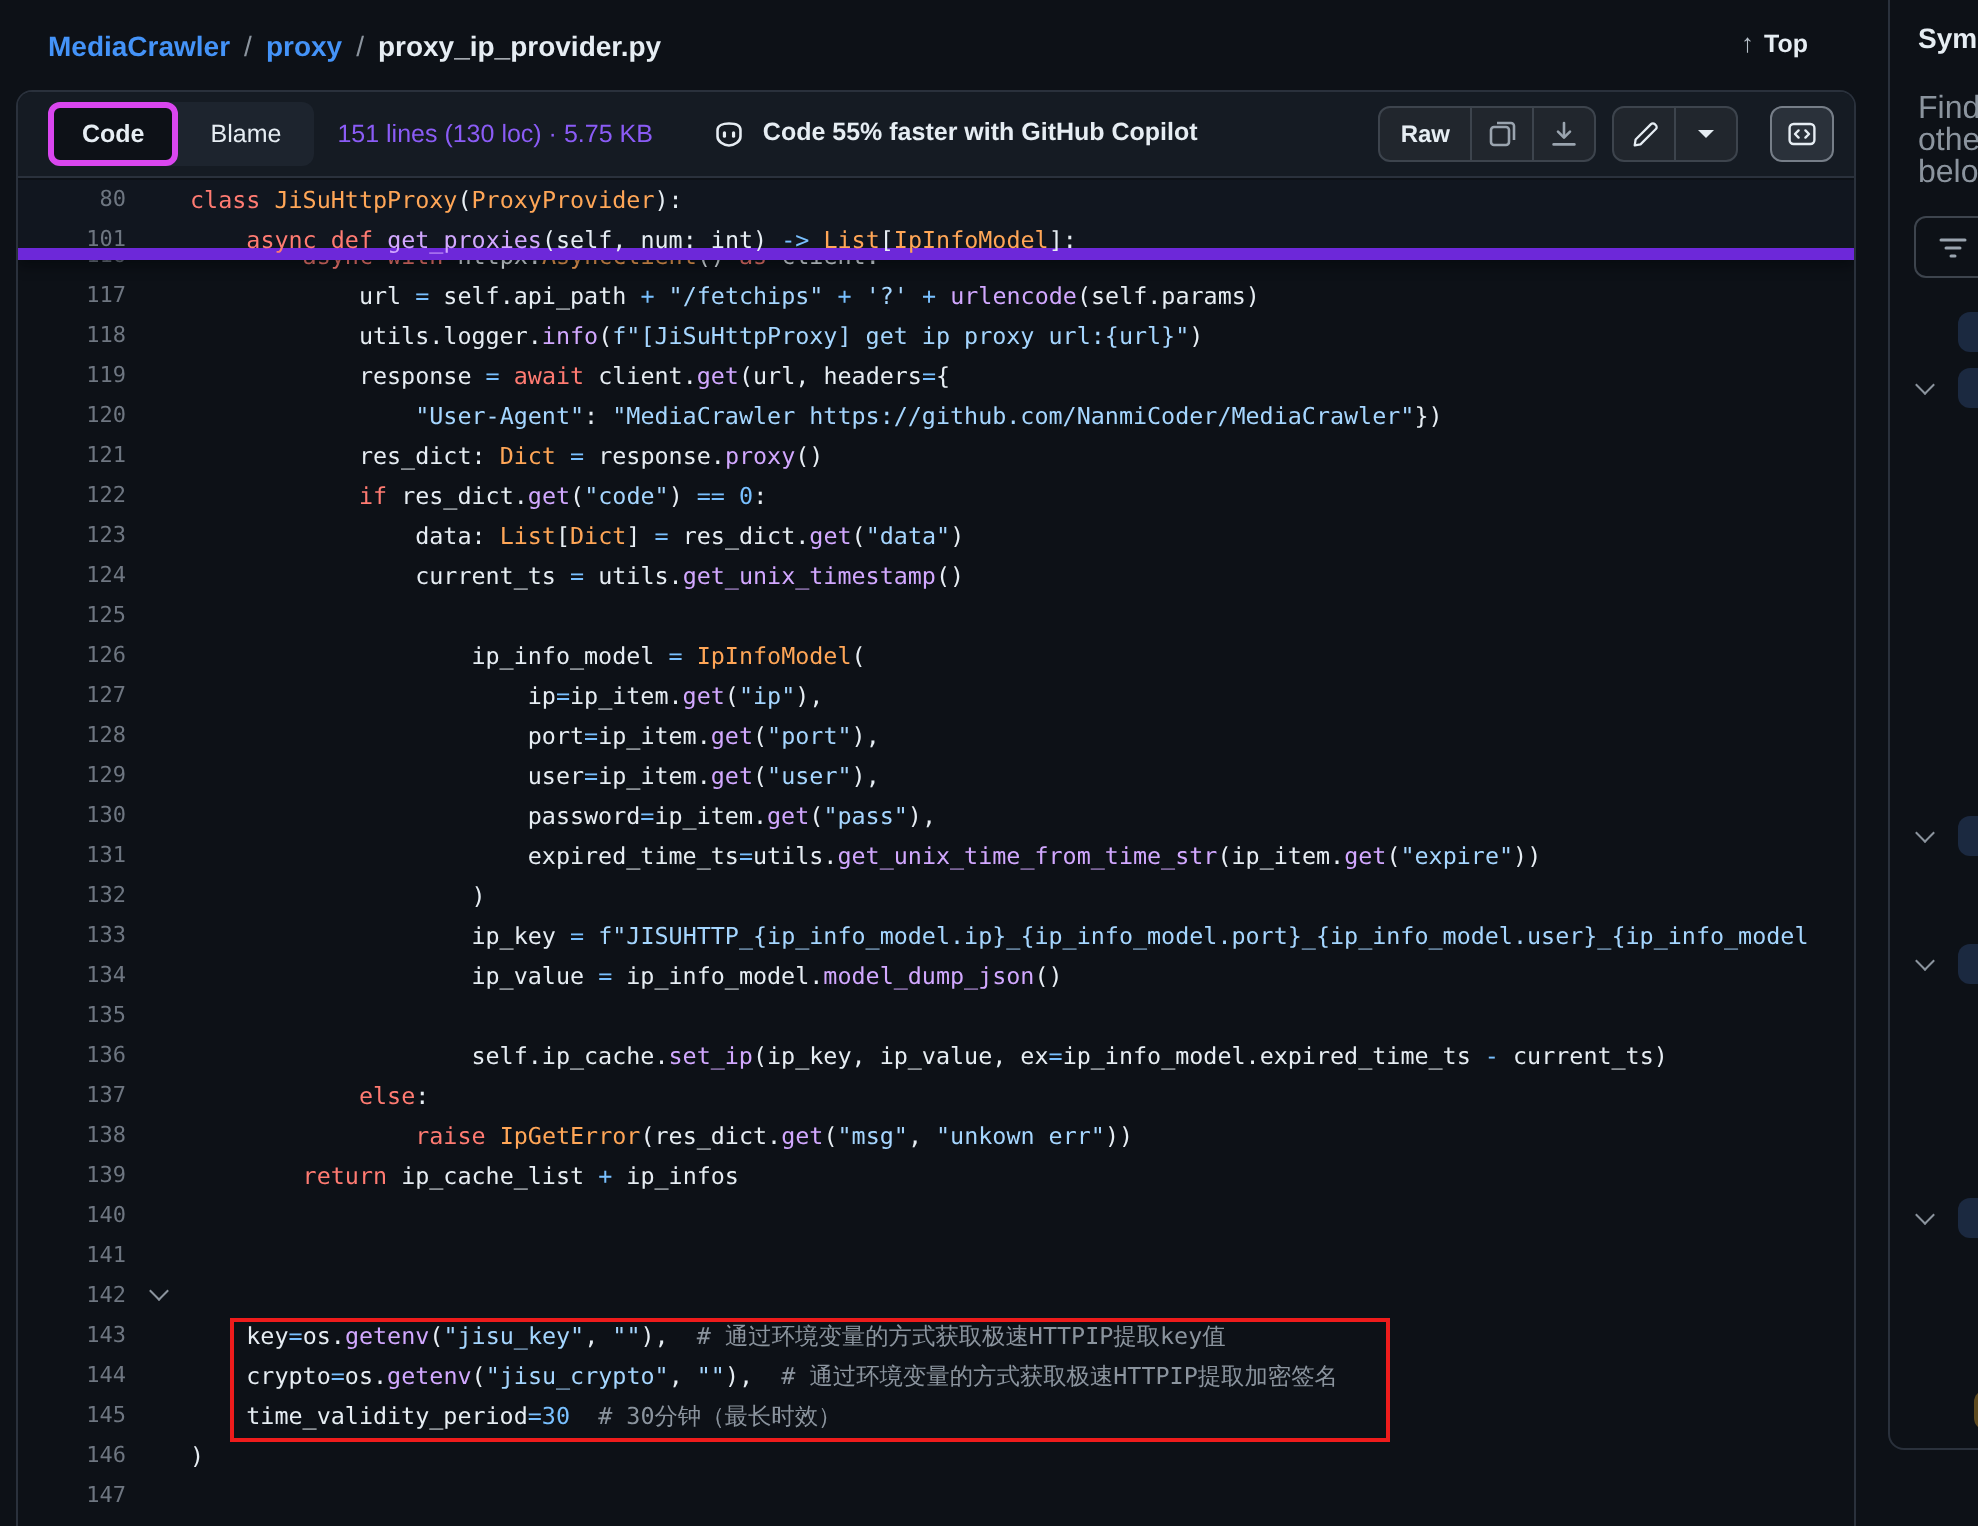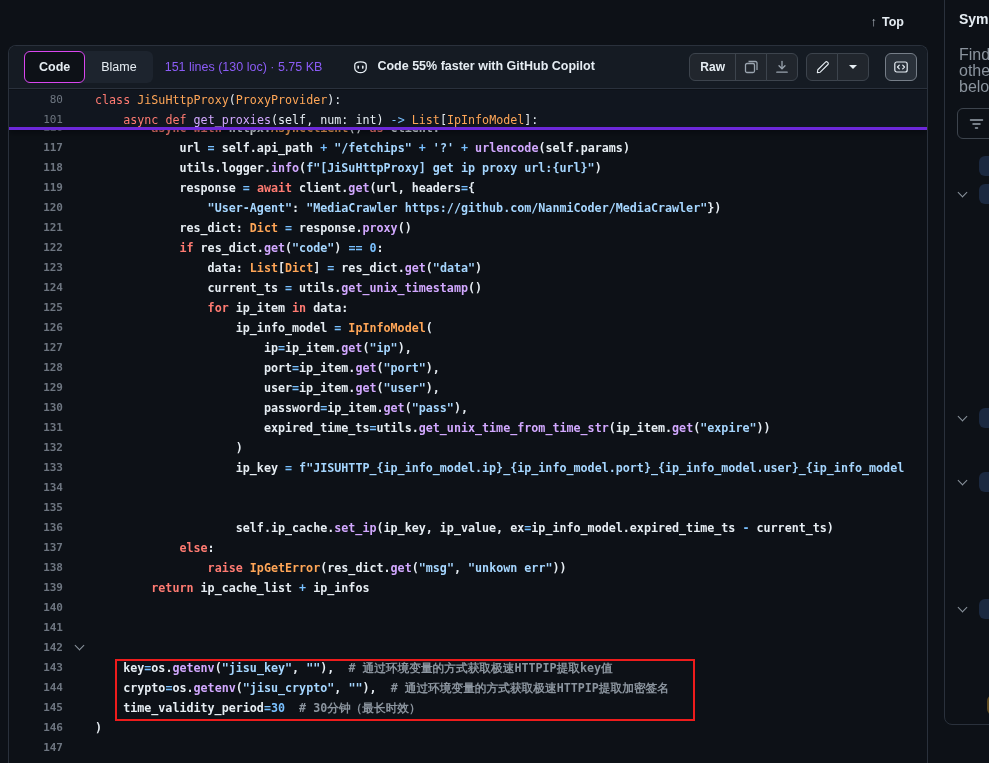--- a/index.html
+++ b/index.html
@@ -38,21 +38,21 @@
     display:flex; align-items:center; padding:0 10px 0 15px;
   }
   .seg-control{
     display:flex; background:#1d242e; border-radius:6px; height:32px; align-items:stretch;
   }
   .seg{
     border:none; background:transparent; color:#e6edf3; font:500 12.5px "Liberation Sans",sans-serif;
     padding:0 16px; border-radius:6px; cursor:pointer;
   }
   .seg.active{
-    background:#0d1117; border:1px solid #d946ef; font-weight:600; padding:0 14px;
+    background:#0d1117; border:3px solid #d946ef; font-weight:600; padding:0 14px;
   }
   .file-meta{ color:#8b5cf6; font-size:12.5px; margin-left:12px; white-space:nowrap; }
   .copilot{ display:flex; align-items:flex-start; gap:8px; margin-left:30px; font-size:12.5px; font-weight:600; white-space:nowrap; }
   .tb-right{ margin-left:auto; display:flex; align-items:center; }
   .btn-group{ display:flex; margin-left:8px; }
   .gbtn{
     height:28px; min-width:32px; background:#21262d; border:1px solid #3d444d;
     color:#e6edf3; font:600 12px "Liberation Sans",sans-serif;
     display:flex; align-items:center; justify-content:center; cursor:pointer; padding:0 10px;
   }
@@ -64,25 +64,25 @@
     margin-left:16px; width:32px; height:28px; background:#2a313a; border:1px solid #767e88;
     border-radius:6px; display:flex; align-items:center; justify-content:center; cursor:pointer;
   }
   .caret{ width:0; height:0; border-left:4px solid transparent; border-right:4px solid transparent; border-top:4px solid #e6edf3; }
 
   
   .code-area{
     position:absolute; top:44px; left:0; right:0; bottom:0; overflow:hidden;
     font-family:"DejaVu Sans Mono", monospace; font-size:11.7px; line-height:20px;
   }
-  .lines{ position:absolute; left:0; right:8px;font-weight:bold; }
+  .lines{ position:absolute; left:0; right:8px; }
   #code-lines{ top:28px; }
   #sticky{
     position:absolute; top:0; left:0; right:0; height:40px;
-    background:#11161f; border-bottom:3px solid #6d28d9;
+    background:#11161f; border-bottom:6px solid #6d28d9;
     box-shadow:0 3px 6px rgba(1,4,9,0.45); z-index:3;
   }
   .row{ display:flex; height:20px; white-space:pre; }
   .ln{ width:54px; flex:none; text-align:right; color:#6e7681; font-size:11px; cursor:pointer; }
   .gut{ width:32px; flex:none; position:relative; }
   .codetxt{ flex:none; white-space:pre; }
   .tk-k{ color:#ff7b72; } .tk-d{ color:#e6edf3; } .tk-t{ color:#ffa657; }
   .tk-f{ color:#d2a8ff; } .tk-s{ color:#a5d6ff; } .tk-o{ color:#79c0ff; } .tk-c{ color:#8b949e; }
   .chev{
     display:inline-block; width:7px; height:7px;
@@ -113,20 +113,23 @@
     position:absolute; left:34px; top:0; width:40px; height:20px;
     border-radius:6px; background:#1b2940; cursor:pointer;
   }
   .sym-pill.orange{ left:42px; background:#5e4a1f; }
   svg{ display:block; }
 </style>
 </head>
 <body>
 
 <div class="breadcrumb-row">
+  <nav class="breadcrumb">
+    <a>MediaCrawler</a><span class="sep">/</span><a>proxy</a><span class="sep">/</span><span class="file">proxy_ip_provider.py</span>
+  </nav>
   <a class="top-link">
     <span class="arrow">↑</span>
     <span>Top</span>
   </a>
 </div>
 
 <div class="file-box">
   <div class="toolbar">
     <div class="seg-control">
       <button class="seg active">Code</button>
@@ -192,30 +195,30 @@
     <div class="lines" id="code-lines">
         <div class="row"><span class="ln">116</span><span class="gut"></span><span class="codetxt"><span class="tk-d">        </span><span class="tk-k">async</span><span class="tk-d"> </span><span class="tk-k">with</span><span class="tk-d"> httpx.</span><span class="tk-t">AsyncClient</span><span class="tk-d">() </span><span class="tk-k">as</span><span class="tk-d"> client:</span></span></div>
         <div class="row"><span class="ln">117</span><span class="gut"></span><span class="codetxt"><span class="tk-d">            url </span><span class="tk-o">=</span><span class="tk-d"> self.api_path </span><span class="tk-o">+</span><span class="tk-d"> </span><span class="tk-s">"/fetchips"</span><span class="tk-d"> </span><span class="tk-o">+</span><span class="tk-d"> </span><span class="tk-s">'?'</span><span class="tk-d"> </span><span class="tk-o">+</span><span class="tk-d"> </span><span class="tk-f">urlencode</span><span class="tk-d">(self.params)</span></span></div>
         <div class="row"><span class="ln">118</span><span class="gut"></span><span class="codetxt"><span class="tk-d">            utils.logger.</span><span class="tk-f">info</span><span class="tk-d">(</span><span class="tk-s">f"[JiSuHttpProxy] get ip proxy url:{url}"</span><span class="tk-d">)</span></span></div>
         <div class="row"><span class="ln">119</span><span class="gut"></span><span class="codetxt"><span class="tk-d">            response </span><span class="tk-o">=</span><span class="tk-d"> </span><span class="tk-k">await</span><span class="tk-d"> client.</span><span class="tk-f">get</span><span class="tk-d">(url, headers</span><span class="tk-o">=</span><span class="tk-d">{</span></span></div>
         <div class="row"><span class="ln">120</span><span class="gut"></span><span class="codetxt"><span class="tk-d">                </span><span class="tk-s">"User-Agent"</span><span class="tk-d">: </span><span class="tk-s">"MediaCrawler https://github.com/NanmiCoder/MediaCrawler"</span><span class="tk-d">})</span></span></div>
         <div class="row"><span class="ln">121</span><span class="gut"></span><span class="codetxt"><span class="tk-d">            res_dict: </span><span class="tk-t">Dict</span><span class="tk-d"> </span><span class="tk-o">=</span><span class="tk-d"> response.</span><span class="tk-f">proxy</span><span class="tk-d">()</span></span></div>
         <div class="row"><span class="ln">122</span><span class="gut"></span><span class="codetxt"><span class="tk-d">            </span><span class="tk-k">if</span><span class="tk-d"> res_dict.</span><span class="tk-f">get</span><span class="tk-d">(</span><span class="tk-s">"code"</span><span class="tk-d">) </span><span class="tk-o">==</span><span class="tk-d"> </span><span class="tk-o">0</span><span class="tk-d">:</span></span></div>
         <div class="row"><span class="ln">123</span><span class="gut"></span><span class="codetxt"><span class="tk-d">                data: </span><span class="tk-t">List</span><span class="tk-d">[</span><span class="tk-t">Dict</span><span class="tk-d">] </span><span class="tk-o">=</span><span class="tk-d"> res_dict.</span><span class="tk-f">get</span><span class="tk-d">(</span><span class="tk-s">"data"</span><span class="tk-d">)</span></span></div>
         <div class="row"><span class="ln">124</span><span class="gut"></span><span class="codetxt"><span class="tk-d">                current_ts </span><span class="tk-o">=</span><span class="tk-d"> utils.</span><span class="tk-f">get_unix_timestamp</span><span class="tk-d">()</span></span></div>
-        <div class="row"><span class="ln">125</span><span class="gut"></span><span class="codetxt"><span class="tk-d">                </span><span class="tk-k">for</span><span class="tk-d"> ip_item </span><span class="tk-k">in</span><span class="tk-d"> data:</span></span></div>
+        <div class="row"><span class="ln">125</span><span class="gut"></span></div>
         <div class="row"><span class="ln">126</span><span class="gut"></span><span class="codetxt"><span class="tk-d">                    ip_info_model </span><span class="tk-o">=</span><span class="tk-d"> </span><span class="tk-t">IpInfoModel</span><span class="tk-d">(</span></span></div>
         <div class="row"><span class="ln">127</span><span class="gut"></span><span class="codetxt"><span class="tk-d">                        ip</span><span class="tk-o">=</span><span class="tk-d">ip_item.</span><span class="tk-f">get</span><span class="tk-d">(</span><span class="tk-s">"ip"</span><span class="tk-d">),</span></span></div>
         <div class="row"><span class="ln">128</span><span class="gut"></span><span class="codetxt"><span class="tk-d">                        port</span><span class="tk-o">=</span><span class="tk-d">ip_item.</span><span class="tk-f">get</span><span class="tk-d">(</span><span class="tk-s">"port"</span><span class="tk-d">),</span></span></div>
         <div class="row"><span class="ln">129</span><span class="gut"></span><span class="codetxt"><span class="tk-d">                        user</span><span class="tk-o">=</span><span class="tk-d">ip_item.</span><span class="tk-f">get</span><span class="tk-d">(</span><span class="tk-s">"user"</span><span class="tk-d">),</span></span></div>
         <div class="row"><span class="ln">130</span><span class="gut"></span><span class="codetxt"><span class="tk-d">                        password</span><span class="tk-o">=</span><span class="tk-d">ip_item.</span><span class="tk-f">get</span><span class="tk-d">(</span><span class="tk-s">"pass"</span><span class="tk-d">),</span></span></div>
         <div class="row"><span class="ln">131</span><span class="gut"></span><span class="codetxt"><span class="tk-d">                        expired_time_ts</span><span class="tk-o">=</span><span class="tk-d">utils.</span><span class="tk-f">get_unix_time_from_time_str</span><span class="tk-d">(ip_item.</span><span class="tk-f">get</span><span class="tk-d">(</span><span class="tk-s">"expire"</span><span class="tk-d">))</span></span></div>
         <div class="row"><span class="ln">132</span><span class="gut"></span><span class="codetxt"><span class="tk-d">                    )</span></span></div>
         <div class="row"><span class="ln">133</span><span class="gut"></span><span class="codetxt"><span class="tk-d">                    ip_key </span><span class="tk-o">=</span><span class="tk-d"> </span><span class="tk-s">f"JISUHTTP_{ip_info_model.ip}_{ip_info_model.port}_{ip_info_model.user}_{ip_info_model</span></span></div>
-        <div class="row"><span class="ln">134</span><span class="gut"></span></div>
+        <div class="row"><span class="ln">134</span><span class="gut"></span><span class="codetxt"><span class="tk-d">                    ip_value </span><span class="tk-o">=</span><span class="tk-d"> ip_info_model.</span><span class="tk-f">model_dump_json</span><span class="tk-d">()</span></span></div>
         <div class="row"><span class="ln">135</span><span class="gut"></span></div>
         <div class="row"><span class="ln">136</span><span class="gut"></span><span class="codetxt"><span class="tk-d">                    self.ip_cache.</span><span class="tk-f">set_ip</span><span class="tk-d">(ip_key, ip_value, ex</span><span class="tk-o">=</span><span class="tk-d">ip_info_model.expired_time_ts </span><span class="tk-o">-</span><span class="tk-d"> current_ts)</span></span></div>
         <div class="row"><span class="ln">137</span><span class="gut"></span><span class="codetxt"><span class="tk-d">            </span><span class="tk-k">else</span><span class="tk-d">:</span></span></div>
         <div class="row"><span class="ln">138</span><span class="gut"></span><span class="codetxt"><span class="tk-d">                </span><span class="tk-k">raise</span><span class="tk-d"> </span><span class="tk-t">IpGetError</span><span class="tk-d">(res_dict.</span><span class="tk-f">get</span><span class="tk-d">(</span><span class="tk-s">"msg"</span><span class="tk-d">, </span><span class="tk-s">"unkown err"</span><span class="tk-d">))</span></span></div>
         <div class="row"><span class="ln">139</span><span class="gut"></span><span class="codetxt"><span class="tk-d">        </span><span class="tk-k">return</span><span class="tk-d"> ip_cache_list </span><span class="tk-o">+</span><span class="tk-d"> ip_infos</span></span></div>
         <div class="row"><span class="ln">140</span><span class="gut"></span><span class="codetxt"></span></div>
         <div class="row"><span class="ln">141</span><span class="gut"></span><span class="codetxt"></span></div>
         <div class="row"><span class="ln">142</span><span class="gut"><span class="chev"></span></span></div>
         <div class="row"><span class="ln">143</span><span class="gut"></span><span class="codetxt"><span class="tk-d">    key</span><span class="tk-o">=</span><span class="tk-d">os.</span><span class="tk-f">getenv</span><span class="tk-d">(</span><span class="tk-s">"jisu_key"</span><span class="tk-d">, </span><span class="tk-s">""</span><span class="tk-d">),  </span><span class="tk-c"># 通过环境变量的方式获取极速HTTPIP提取key值</span></span></div>
         <div class="row"><span class="ln">144</span><span class="gut"></span><span class="codetxt"><span class="tk-d">    crypto</span><span class="tk-o">=</span><span class="tk-d">os.</span><span class="tk-f">getenv</span><span class="tk-d">(</span><span class="tk-s">"jisu_crypto"</span><span class="tk-d">, </span><span class="tk-s">""</span><span class="tk-d">),  </span><span class="tk-c"># 通过环境变量的方式获取极速HTTPIP提取加密签名</span></span></div>

